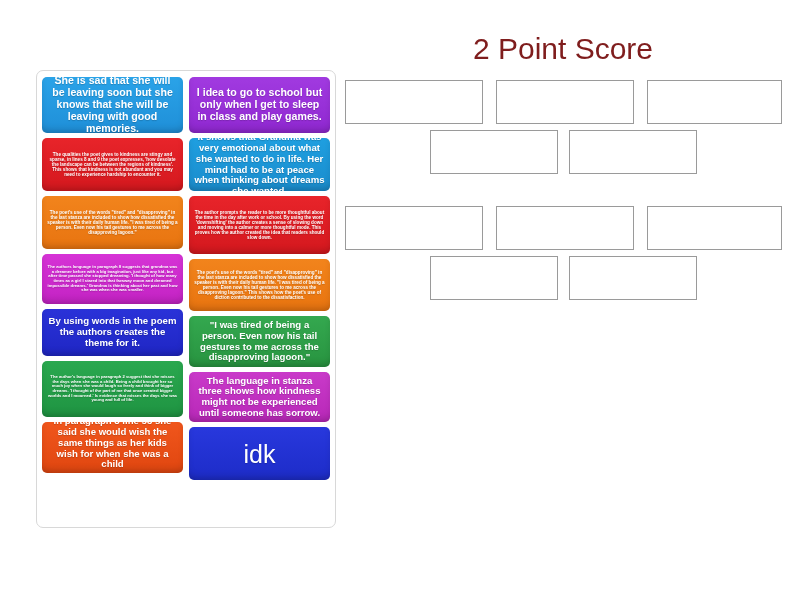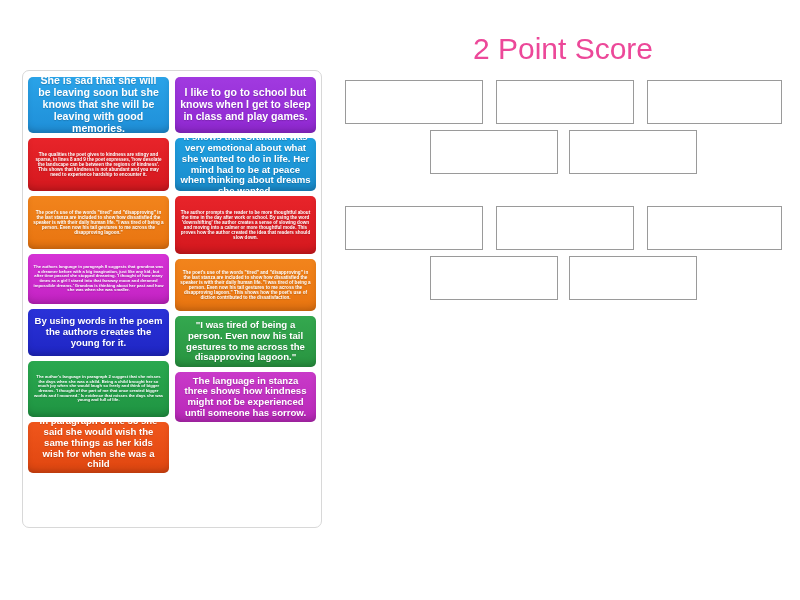--- a/index.html
+++ b/index.html
@@ -7,21 +7,21 @@
     width: 800px; height: 600px;
     background: #ffffff;
     font-family: "Liberation Sans", sans-serif;
     overflow: hidden;
   }
   #app { position: relative; width: 800px; height: 600px; }
 
   
   #tray {
     position: absolute;
-    left: 22px; top: 70px;
+    left: 36px; top: 70px;
     width: 300px; height: 458px;
     border: 1px solid #d8d8d8;
     border-radius: 7px;
     background: #ffffff;
     padding: 6px 5px;
   }
   #tray-cols { display: flex; gap: 6px; height: 100%; }
   .tray-col { display: flex; flex-direction: column; gap: 5px; width: 143px; }
 
   .card {
@@ -67,21 +67,21 @@
   #groups {
     position: absolute;
     left: 340px; top: 18px;
     width: 446px; height: 564px;
   }
   .group { height: 188px; }
   .group-title {
     text-align: center;
     font-size: 30px;
     font-weight: normal;
-    color: #ec4899;
+    color: #7f1d1d;
     line-height: 1;
     padding-top: 16px;
     padding-bottom: 16px;
   }
   .slot-row { display: flex; justify-content: center; }
   .slot {
     border: 1px solid #9a9a9a;
     background: #ffffff;
     height: 44px;
   }
@@ -107,48 +107,51 @@
         <div class="card c-red t-sm" style="flex:0 0 53px;">
           <span>The qualities the poet gives to kindness are stingy and sparse, in lines 8 and 9 the poet expresses, 'how desolate the landscape can be between the regions of kindness'. This shows that kindness is not abundant and you may need to experience hardship to encounter it.</span>
         </div>
         <div class="card c-orange t-sm" style="flex:0 0 53px;">
           <span>The poet's use of the words "tired" and "disapproving" in the last stanza are included to show how dissatisfied the speaker is with their daily human life. "I was tired of being a person. Even now his tail gestures to me across the disapproving lagoon."</span>
         </div>
         <div class="card c-magenta t-xs" style="flex:0 0 50px;">
           <span>The authors language in paragraph 8 suggests that grandma was a dreamer before with a big imagination, just like any kid, but after time passed she stopped dreaming. 'I thought of how many times as a girl I stared into that faraway moon and dreamed impossible dreams.' Grandma is thinking about her past and how she was when she was smaller.</span>
         </div>
         <div class="card c-navy t-md" style="flex:0 0 47px;">
-          <span>By using words in the poem the authors creates the young for it.</span>
+          <span>By using words in the poem the authors creates the theme for it.</span>
         </div>
         <div class="card c-teal t-xs" style="flex:0 0 56px;">
           <span>The author's language in paragraph 2 suggest that she misses the days when she was a child. Being a child brought her so much joy when she would laugh so freely and think of bigger dreams. 'I thought of the part of me that once created bigger worlds and I mourned.' Is evidence that misses the days she was young and full of life.</span>
         </div>
         <div class="card c-orange2 t-md" style="flex:0 0 51px;align-items:flex-end;">
           <span>In paragraph 8 line 53 she said she would wish the same things as her kids wish for when she was a child</span>
         </div>
       </div>
 
       <div class="tray-col">
         <div class="card c-purple t-lg" style="flex:0 0 56px;">
-          <span>I like to go to school but knows when I get to sleep in class and play games.</span>
+          <span>I idea to go to school but only when I get to sleep in class and play games.</span>
         </div>
         <div class="card c-skyblue t-md" style="flex:0 0 53px;">
           <span>It shows that Grandma was very emotional about what she wanted to do in life. Her mind had to be at peace when thinking about dreams she wanted.</span>
         </div>
         <div class="card c-red t-sm" style="flex:0 0 58px;">
           <span>The author prompts the reader to be more thoughtful about the time in the day after work or school. By using the word 'downshifting' the author creates a sense of slowing down and moving into a calmer or more thoughtful mode. This proves how the author created the idea that readers should slow down.</span>
         </div>
         <div class="card c-orange t-sm" style="flex:0 0 52px;">
           <span>The poet's use of the words "tired" and "disapproving" in the last stanza are included to show how dissatisfied the speaker is with their daily human life. "I was tired of being a person. Even now his tail gestures to me across the disapproving lagoon." This shows how the poet's use of diction contributed to the dissatisfaction.</span>
         </div>
         <div class="card c-green2 t-md" style="flex:0 0 51px;">
           <span>"I was tired of being a person. Even now his tail gestures to me across the disapproving lagoon."</span>
         </div>
         <div class="card c-pink t-md" style="flex:0 0 50px;">
           <span>The language in stanza three shows how kindness might not be experienced until someone has sorrow.</span>
+        </div>
+        <div class="card c-royal t-idk" style="flex:0 0 53px;">
+          <span>idk</span>
         </div>
       </div>
 
     </div>
   </div>
 
   <div id="groups">
 
     <div class="group">
       <div class="group-title">2 Point Score</div>

